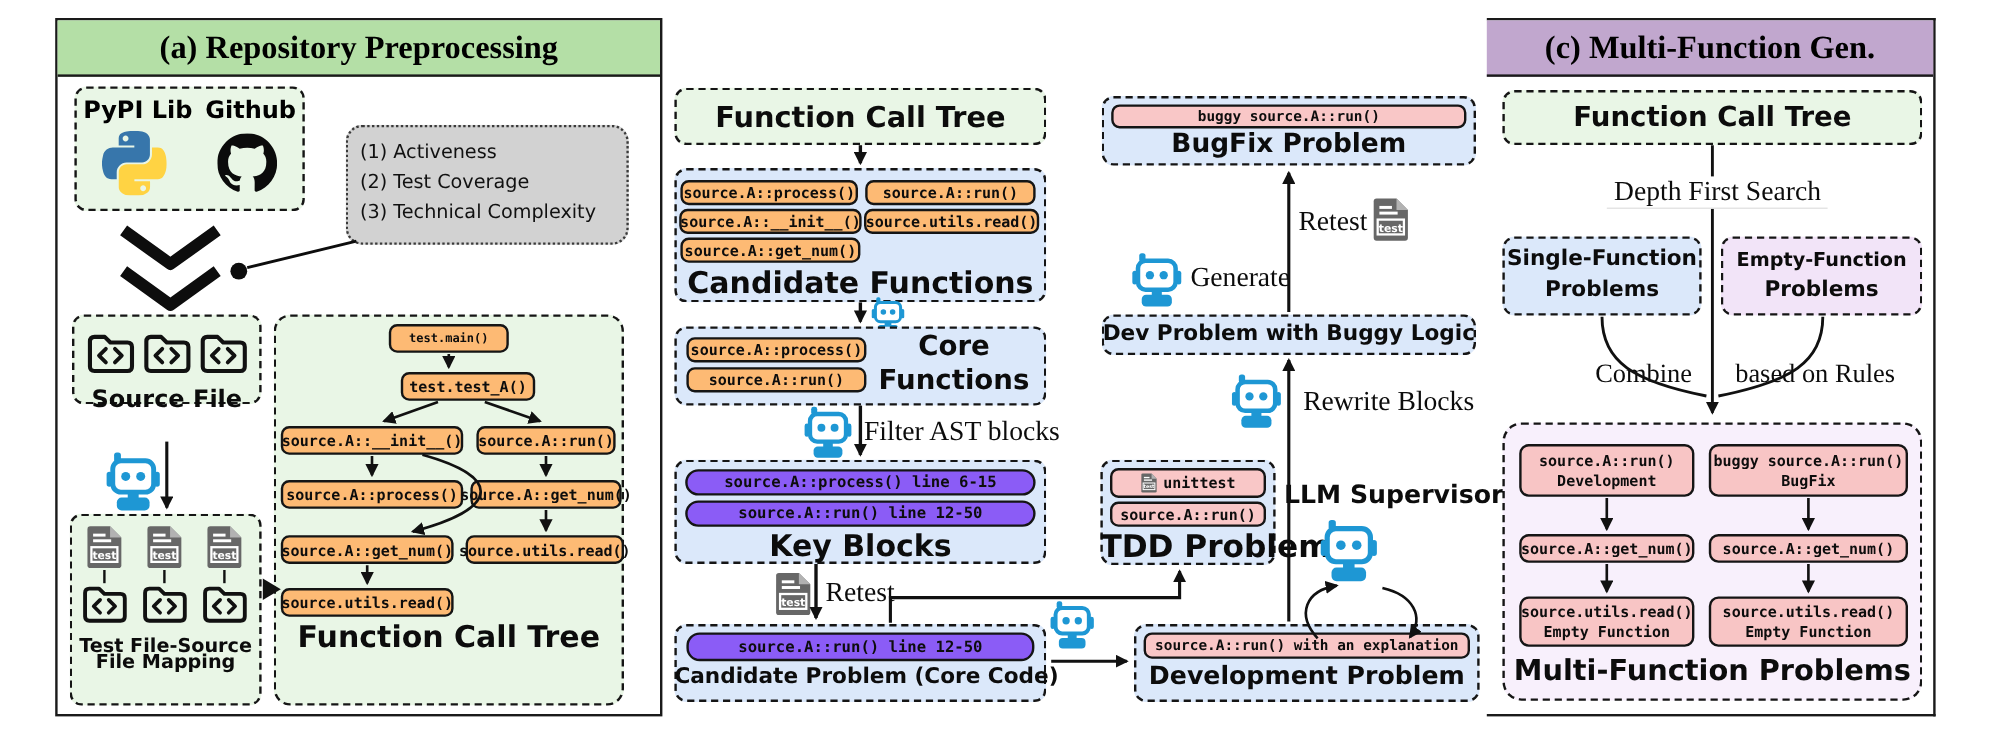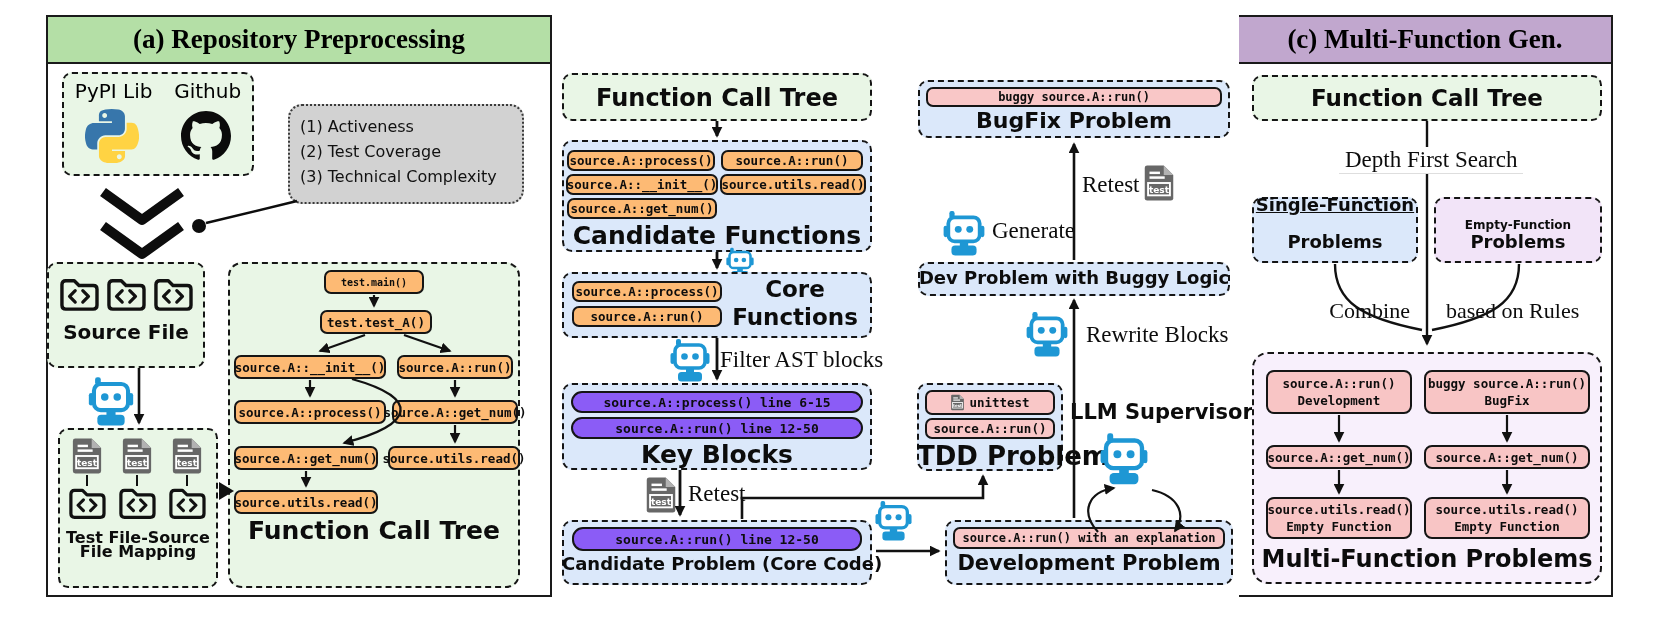--- a/index.html
+++ b/index.html
@@ -80,21 +80,21 @@
       <span>(a) Repository Preprocessing</span>
     </div>
   </div>
   <div class="panel" style="left:1239px;width:374px;border-left:none;">
     <div class="phead" style="background:#c1a7ce;">
       <span>(c) Multi-Function Gen.</span>
     </div>
   </div>
 
   <div class="box gfill" style="left:62px;top:72px;width:192px;height:104px;">
-    <div style="display:flex;justify-content:space-around;padding-top:5px;font-weight:400;font-size:20px;">
+    <div style="display:flex;justify-content:space-around;padding-top:5px;font-weight:700;font-size:20px;">
       <span>PyPI Lib</span>
       <span>Github</span>
     </div>
     <div style="display:flex;justify-content:space-around;align-items:center;padding-top:6px;">
       <svg width="54" height="54">
           <use href="#sym-python"></use>
         </svg>
       <svg width="50" height="50">
           <use href="#sym-github"></use>
         </svg>
@@ -107,21 +107,21 @@
     <div>(3) Technical Complexity</div>
   </div>
 
   <svg class="iconsvg" style="left:95px;top:186px;" width="212" height="78">
     <polyline points="8,6 47,34 86,6" fill="none" stroke="#0d0d0d" stroke-width="10" stroke-linejoin="round"></polyline>
     <polyline points="8,40 47,68 86,40" fill="none" stroke="#0d0d0d" stroke-width="10" stroke-linejoin="round"></polyline>
     <circle cx="104" cy="40" r="7" fill="#0d0d0d"></circle>
     <line x1="111" y1="37" x2="202" y2="15" stroke="#0d0d0d" stroke-width="2.4"></line>
   </svg>
 
-  <div class="box gfill" style="left:47px;top:262px;width:158px;height:106px;">
+  <div class="box gfill" style="left:60px;top:262px;width:158px;height:75px;">
     <div style="display:flex;justify-content:center;gap:5px;padding-top:12px;">
       <svg width="42" height="36">
           <use href="#sym-folder"></use>
         </svg>
       <svg width="42" height="36">
           <use href="#sym-folder"></use>
         </svg>
       <svg width="42" height="36">
           <use href="#sym-folder"></use>
         </svg>
@@ -154,21 +154,21 @@
       </svg>
     <svg class="iconsvg" style="left:107px;top:56px;" width="40" height="34">
         <use href="#sym-folder"></use>
       </svg>
     <div class="lab" style="left:0;top:98px;width:156px;font-size:16px;">Test File-Source</div>
     <div class="lab" style="left:0;top:112px;width:156px;font-size:16px;">File Mapping</div>
   </div>
 
   <div class="box gfill" style="left:228px;top:262px;width:292px;height:326px;border-radius:14px;"></div>
   <div class="pill py" style="left:324px;top:270px;width:100px;height:24px;font-size:10px;">test.main()</div>
-  <div class="pill py" style="left:320px;top:310px;width:112px;height:24px;font-size:12.5px;">test.test_A()</div>
+  <div class="pill py" style="left:334px;top:310px;width:112px;height:24px;font-size:12.5px;">test.test_A()</div>
   <div class="pill py" style="left:234px;top:355px;width:152px;height:24px;font-size:12.5px;">source.A::__init__()</div>
   <div class="pill py" style="left:397px;top:355px;width:116px;height:24px;font-size:12.5px;">source.A::run()</div>
   <div class="pill py" style="left:234px;top:400px;width:152px;height:24px;font-size:12.5px;">source.A::process()</div>
   <div class="pill py" style="left:392px;top:400px;width:126px;height:24px;font-size:12.5px;">source.A::get_num()</div>
   <div class="pill py" style="left:234px;top:446px;width:144px;height:24px;font-size:12.5px;">source.A::get_num()</div>
   <div class="pill py" style="left:388px;top:446px;width:132px;height:24px;font-size:12.5px;">source.utils.read()</div>
   <div class="pill py" style="left:234px;top:490px;width:144px;height:24px;font-size:12.5px;">source.utils.read()</div>
   <div class="lab" style="left:228px;top:516px;width:292px;font-size:25px;">Function Call Tree</div>
 
   <div class="box gfill" style="left:562px;top:73px;width:310px;height:48px;"></div>
@@ -254,25 +254,25 @@
   <svg class="iconsvg" style="left:1100px;top:432px;" width="48" height="53">
       <use href="#sym-robot"></use>
     </svg>
 
   <div class="box gfill" style="left:1252px;top:75px;width:350px;height:46px;"></div>
   <div class="lab" style="left:1252px;top:85px;width:350px;font-size:23px;">Function Call Tree</div>
 
   <div class="slab dfs" style="left:1339px;top:147px;font-size:23px;">Depth First Search</div>
 
   <div class="box bfill" style="left:1252px;top:197px;width:166px;height:66px;"></div>
-  <div class="lab" style="left:1252px;top:194px;width:166px;font-size:18px;text-decoration:underline;">Single-Function</div>
+  <div class="lab" style="left:1252px;top:205px;width:166px;font-size:18px;">Single-Function</div>
   <div class="lab" style="left:1252px;top:231px;width:166px;font-size:18px;">Problems</div>
 
   <div class="box lfill" style="left:1434px;top:197px;width:168px;height:66px;"></div>
-  <div class="lab" style="left:1434px;top:218px;width:168px;font-size:12px;">Empty-Function</div>
+  <div class="lab" style="left:1434px;top:207px;width:168px;font-size:16px;">Empty-Function</div>
   <div class="lab" style="left:1434px;top:231px;width:168px;font-size:18px;">Problems</div>
 
   <div class="slab" style="left:1316px;top:298px;width:94px;font-size:22px;text-align:right;">Combine</div>
   <div class="slab" style="left:1446px;top:298px;font-size:22px;">based on Rules</div>
 
   <div class="box mfill" style="left:1252px;top:352px;width:350px;height:232px;border-radius:16px;"></div>
   <div class="pill2" style="left:1266px;top:370px;width:146px;height:44px;font-size:12.5px;">
     <span>source.A::run()</span>
     <span>Development</span>
   </div>

